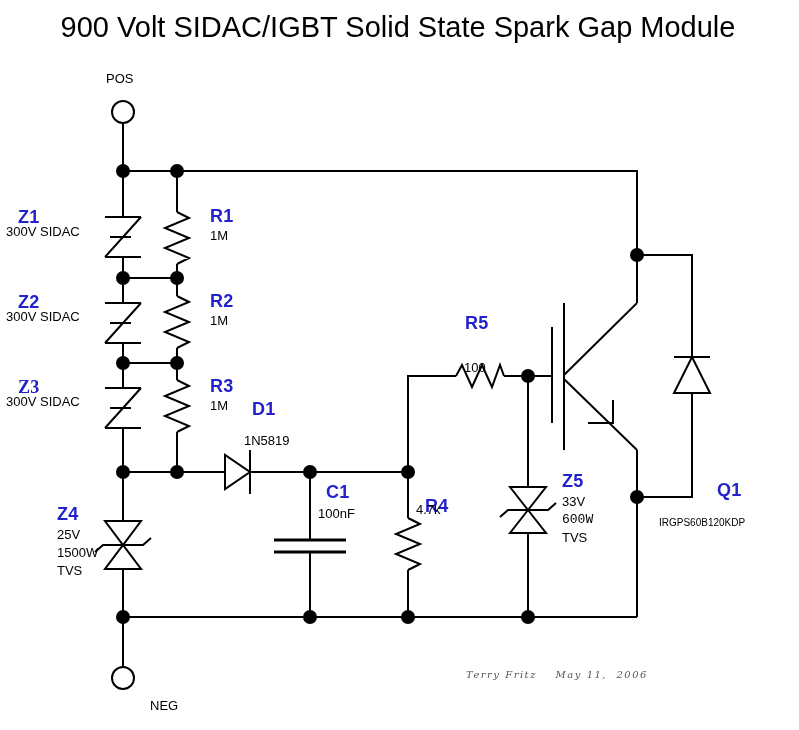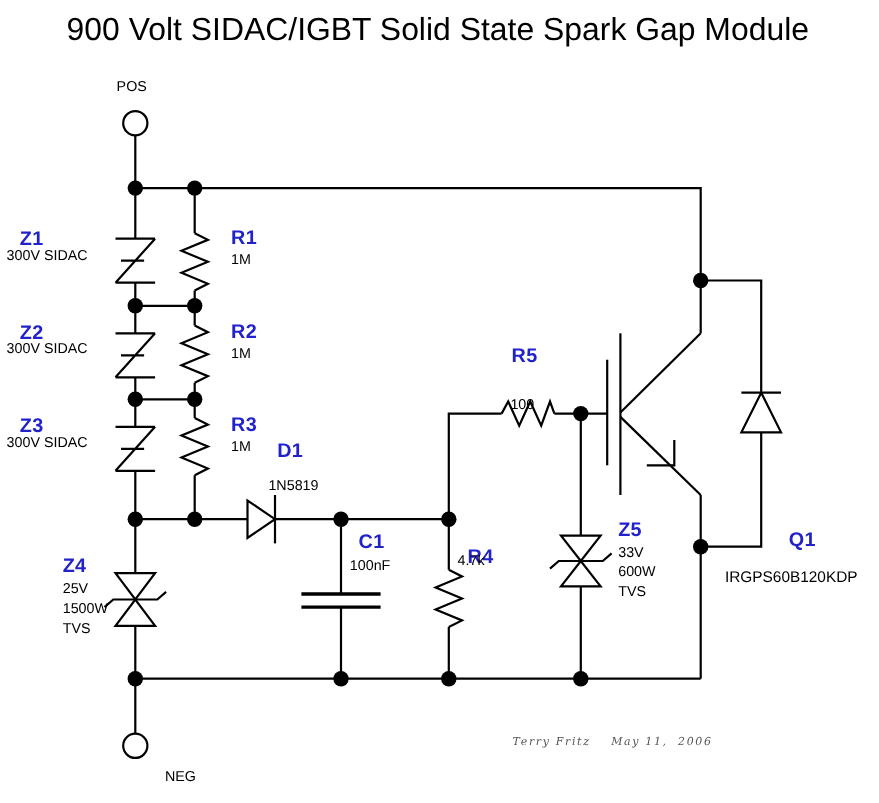--- a/index.html
+++ b/index.html
@@ -132,21 +132,21 @@
 
   <div class="lbl term" style="left:106px; top:72px;">POS</div>
   <div class="lbl term" style="left:106px; top:699px;margin-left:44px;">NEG</div>
 
   <div class="lbl ref" style="left:18px;  top:208px;">Z1</div>
   <div class="lbl val" style="left:6px;   top:225px;">300V SIDAC</div>
 
   <div class="lbl ref" style="left:18px;  top:293px;">Z2</div>
   <div class="lbl val" style="left:6px;   top:310px;">300V SIDAC</div>
 
-  <div class="lbl ref" style="left:18px;  top:378px;">Z3</div>
+  <div class="lbl ref" style="left:18px;  top:378px;font-family:Liberation Serif, serif;">Z3</div>
   <div class="lbl val" style="left:6px;   top:395px;">300V SIDAC</div>
 
   <div class="lbl ref" style="left:210px; top:207px;">R1</div>
   <div class="lbl val" style="left:210px; top:229px;">1M</div>
 
   <div class="lbl ref" style="left:210px; top:292px;">R2</div>
   <div class="lbl val" style="left:210px; top:314px;">1M</div>
 
   <div class="lbl ref" style="left:210px; top:377px;text-align:right;">R3</div>
   <div class="lbl val" style="left:210px; top:399px;">1M</div>
@@ -163,20 +163,20 @@
   <div class="lbl ref" style="left:465px; top:314px;">R5</div>
   <div class="lbl val" style="left:464px; top:336px;margin-top:25px;">100</div>
 
   <div class="lbl ref" style="left:57px;  top:505px;">Z4</div>
   <div class="lbl val" style="left:57px;  top:528px;">25V</div>
   <div class="lbl val" style="left:57px;  top:546px;">1500W</div>
   <div class="lbl val" style="left:57px;  top:564px;">TVS</div>
 
   <div class="lbl ref" style="left:562px; top:472px;">Z5</div>
   <div class="lbl val" style="left:562px; top:495px;">33V</div>
-  <div class="lbl val" style="left:562px; top:513px;">600W</div>
+  <div class="lbl val" style="left:562px; top:513px;font-family:Liberation Mono, monospace;">600W</div>
   <div class="lbl val" style="left:562px; top:531px;">TVS</div>
 
   <div class="lbl ref" style="left:717px; top:481px;">Q1</div>
-  <div class="lbl val" style="left:659px; top:517px; font-size:14px;">IRGPS60B120KDP</div>
+  <div class="lbl val" style="left:659px; top:517px; font-size:10px;">IRGPS60B120KDP</div>
 
   <div class="signature">Terry Fritz    May 11,  2006</div>
 </div>
 
 </body></html>

